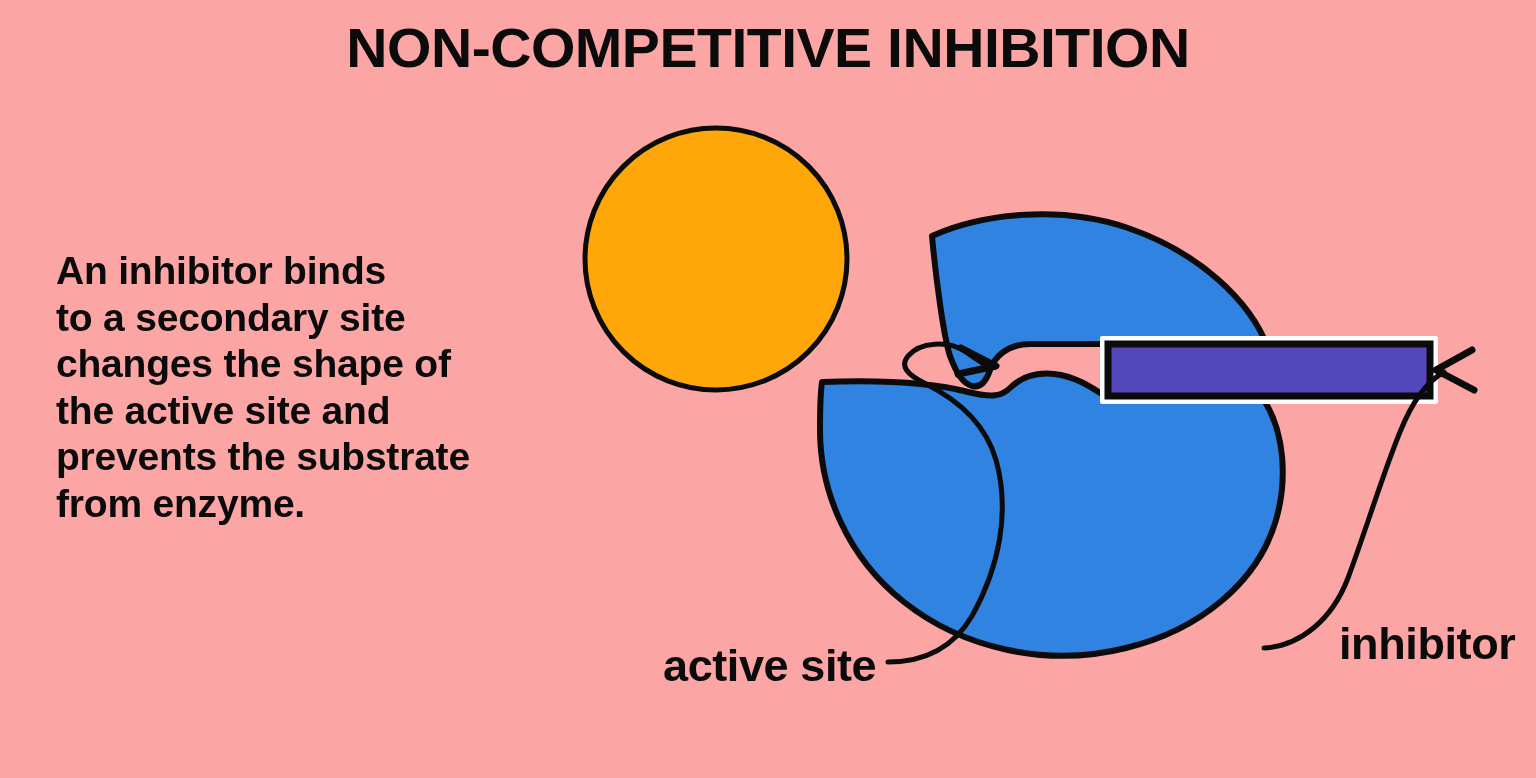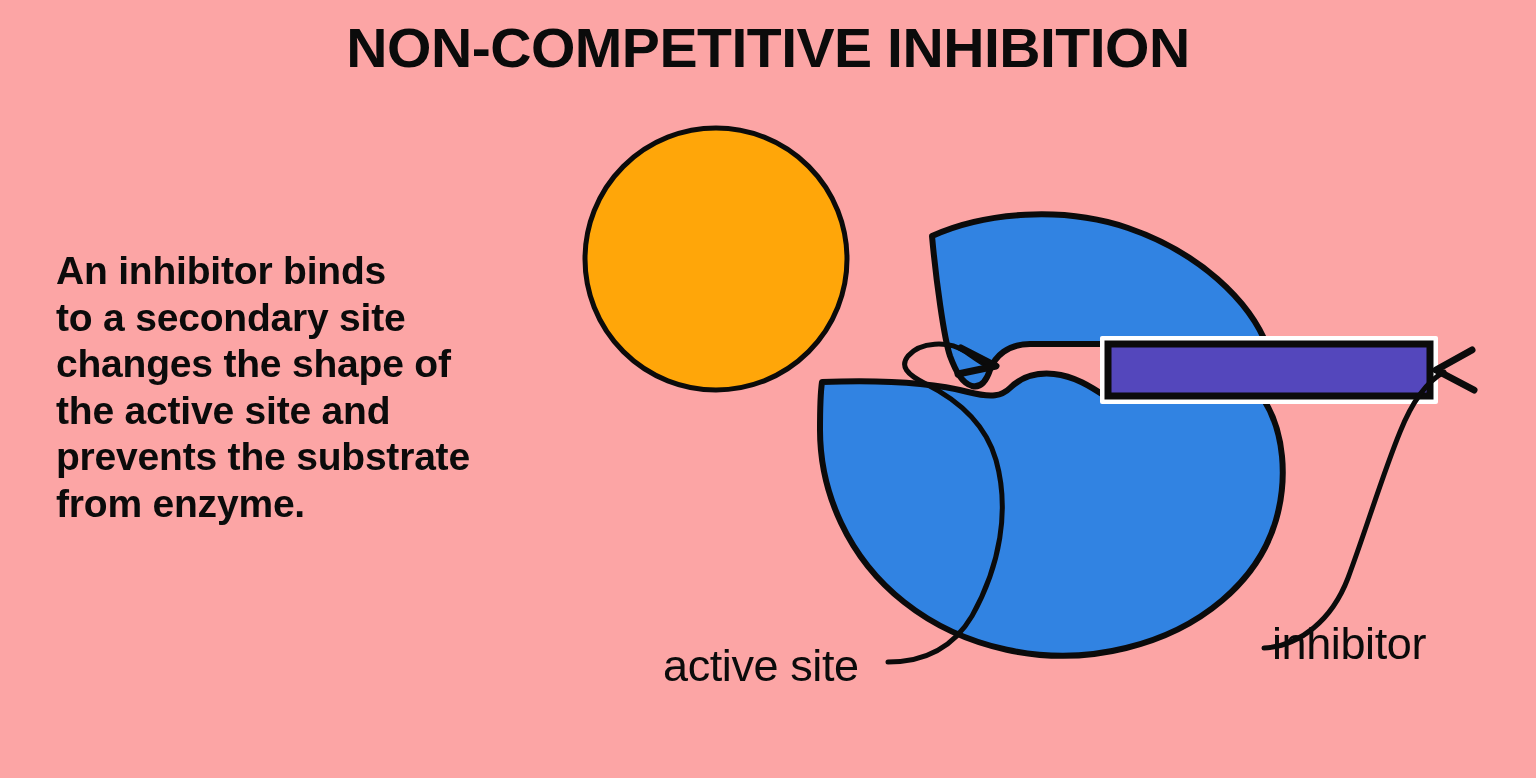--- a/index.html
+++ b/index.html
@@ -63,33 +63,33 @@
     left: 0;
     top: 0;
     width: 1536px;
     height: 778px;
   }
 
   
   .callout-label {
     position: absolute;
     font-family: "Liberation Sans", sans-serif;
-    font-weight: 400;
+    font-weight: 700;
     font-size: 45px;
     line-height: 50px;
     letter-spacing: -0.4px;
     color: #0b0b0b;
     white-space: nowrap;
   }
   #label-active-site {
     left: 663px;
     top: 641px;
   }
   #label-inhibitor {
-    left: 1272px;
+    left: 1339px;
     top: 619px;
     text-align: center;
   }
 </style>
 </head>
 <body>
 
 <div id="page" style="background: #fca5a5;">
 
   <div id="title" style="color: rgb(11, 11, 11);">NON-COMPETITIVE INHIBITION</div>

